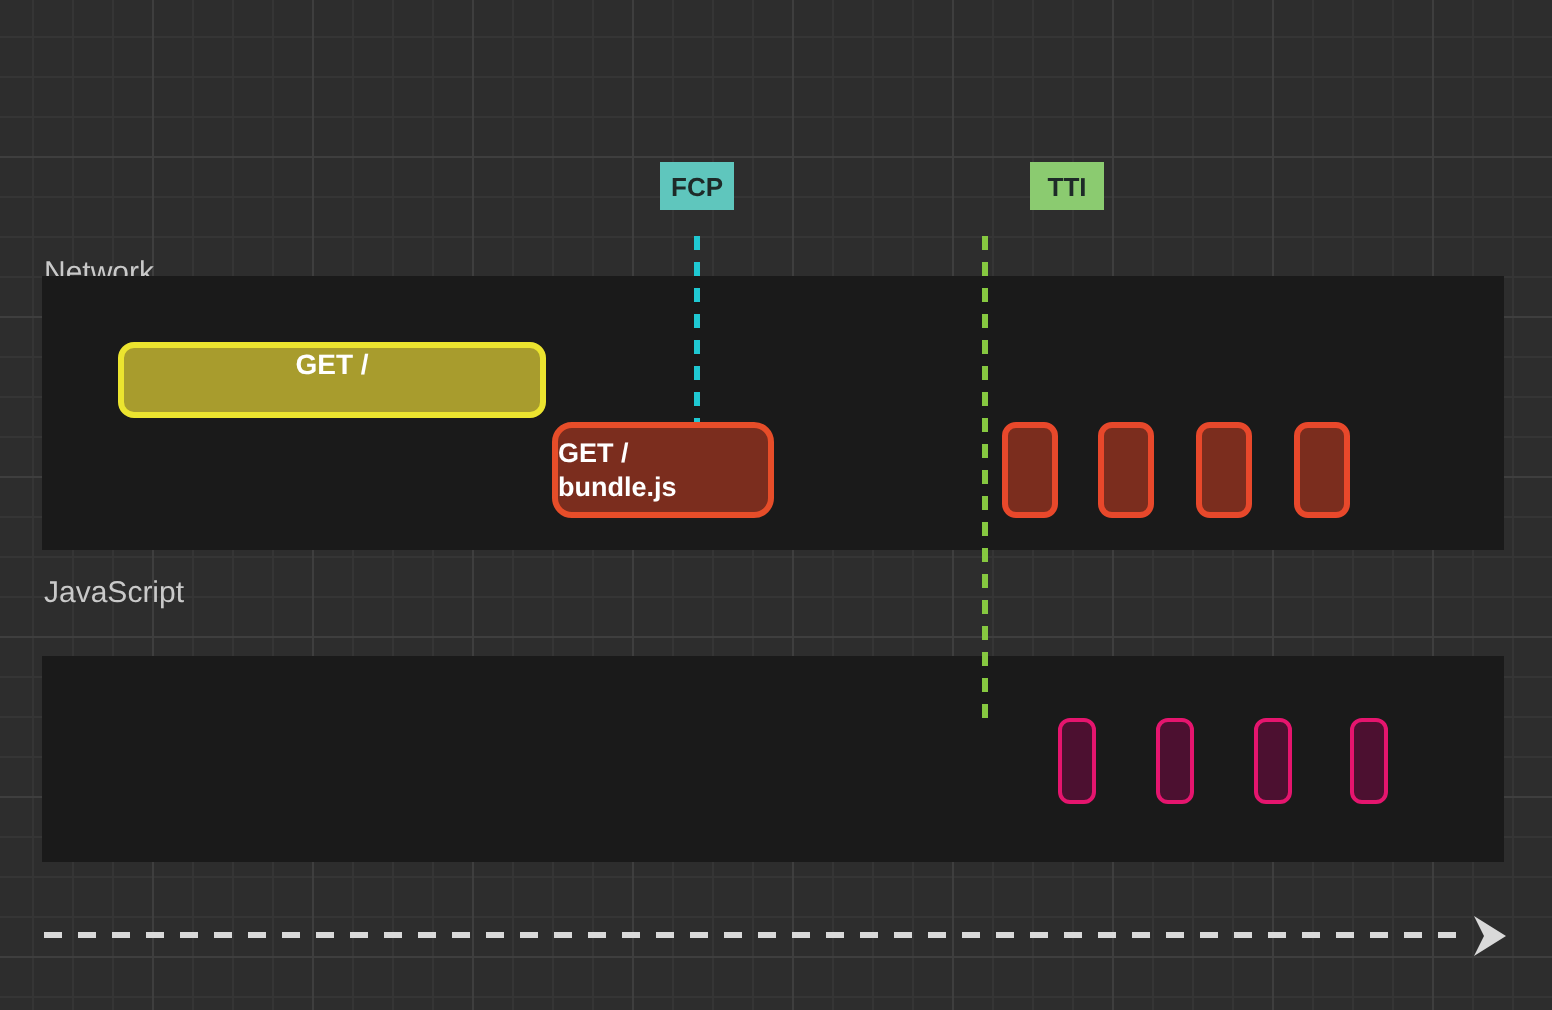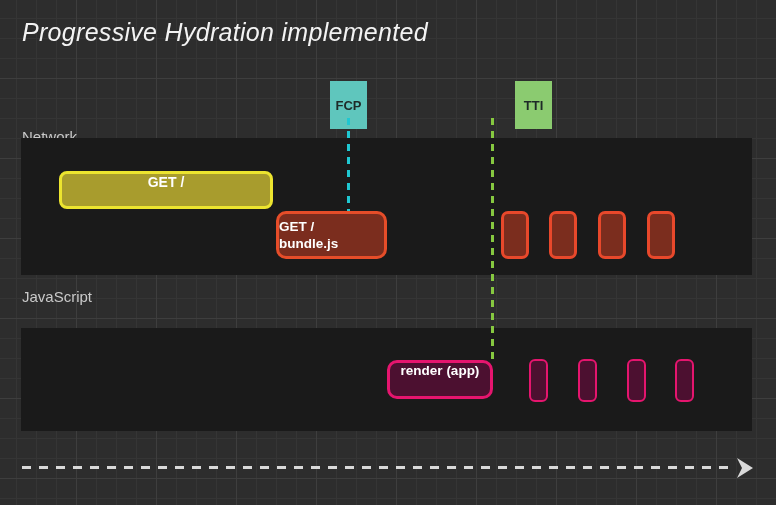--- a/index.html
+++ b/index.html
@@ -29,21 +29,21 @@
   }
   .lane-label.network { top: 128px; }
   .lane-label.javascript { top: 288px; }
   .lane {
     position: absolute; left: 21px; width: 731px; background: #1a1a1a;
   }
   .lane.network { top: 138px; height: 137px; }
   .lane.javascript { top: 328px; height: 103px; }
 
   .marker-box {
-    position: absolute; top: 81px; width: 37px; height: 48px;
+    position: absolute; top: 81px; width: 37px; height: 24px;
     display: flex; align-items: center; justify-content: center;
     font-size: 13px; font-weight: bold; color: #1e2a28;
   }
   .marker-box.fcp { left: 330px; background: #5fc6bd; }
   .marker-box.tti { left: 475px; background: #8bcb70; margin-left: 40px; }
 
   .vline { position: absolute; width: 3px; }
   .vline.fcp {
     left: 347px; top: 118px; height: 94px;
     background-image: repeating-linear-gradient(to bottom, #1fc8d2 0 7px, transparent 7px 13px);
@@ -99,21 +99,20 @@
   }
   .timeline-arrowhead {
     position: absolute; left: 736px; top: 457px; width: 18px; height: 22px;
   }
 </style>
 </head>
 <body>
 
 <div class="stage">
 
-  <div class="title">Progressive Hydration implemented</div>
 
   <div class="marker-box fcp">
     <span>FCP</span>
   </div>
   <div class="marker-box tti">
     <span>TTI</span>
   </div>
 
   <div class="lane-label network">Network</div>
   <div class="lane network"></div>
@@ -131,23 +130,20 @@
   <div class="block get-bundle">
     <span>GET /</span>
     <span>bundle.js</span>
   </div>
 
   <div class="mini net n1"></div>
   <div class="mini net n2"></div>
   <div class="mini net n3"></div>
   <div class="mini net n4"></div>
 
-  <div class="block render-app">
-    <span>render (app)</span>
-  </div>
 
   <div class="mini js j1"></div>
   <div class="mini js j2"></div>
   <div class="mini js j3"></div>
   <div class="mini js j4"></div>
 
   <div class="timeline-dashes"></div>
   <svg class="timeline-arrowhead" viewBox="0 0 18 22">
     <path d="M1,1 L17,11 L1,21 L6,11 Z" fill="#d9d9d9"></path>
   </svg>

